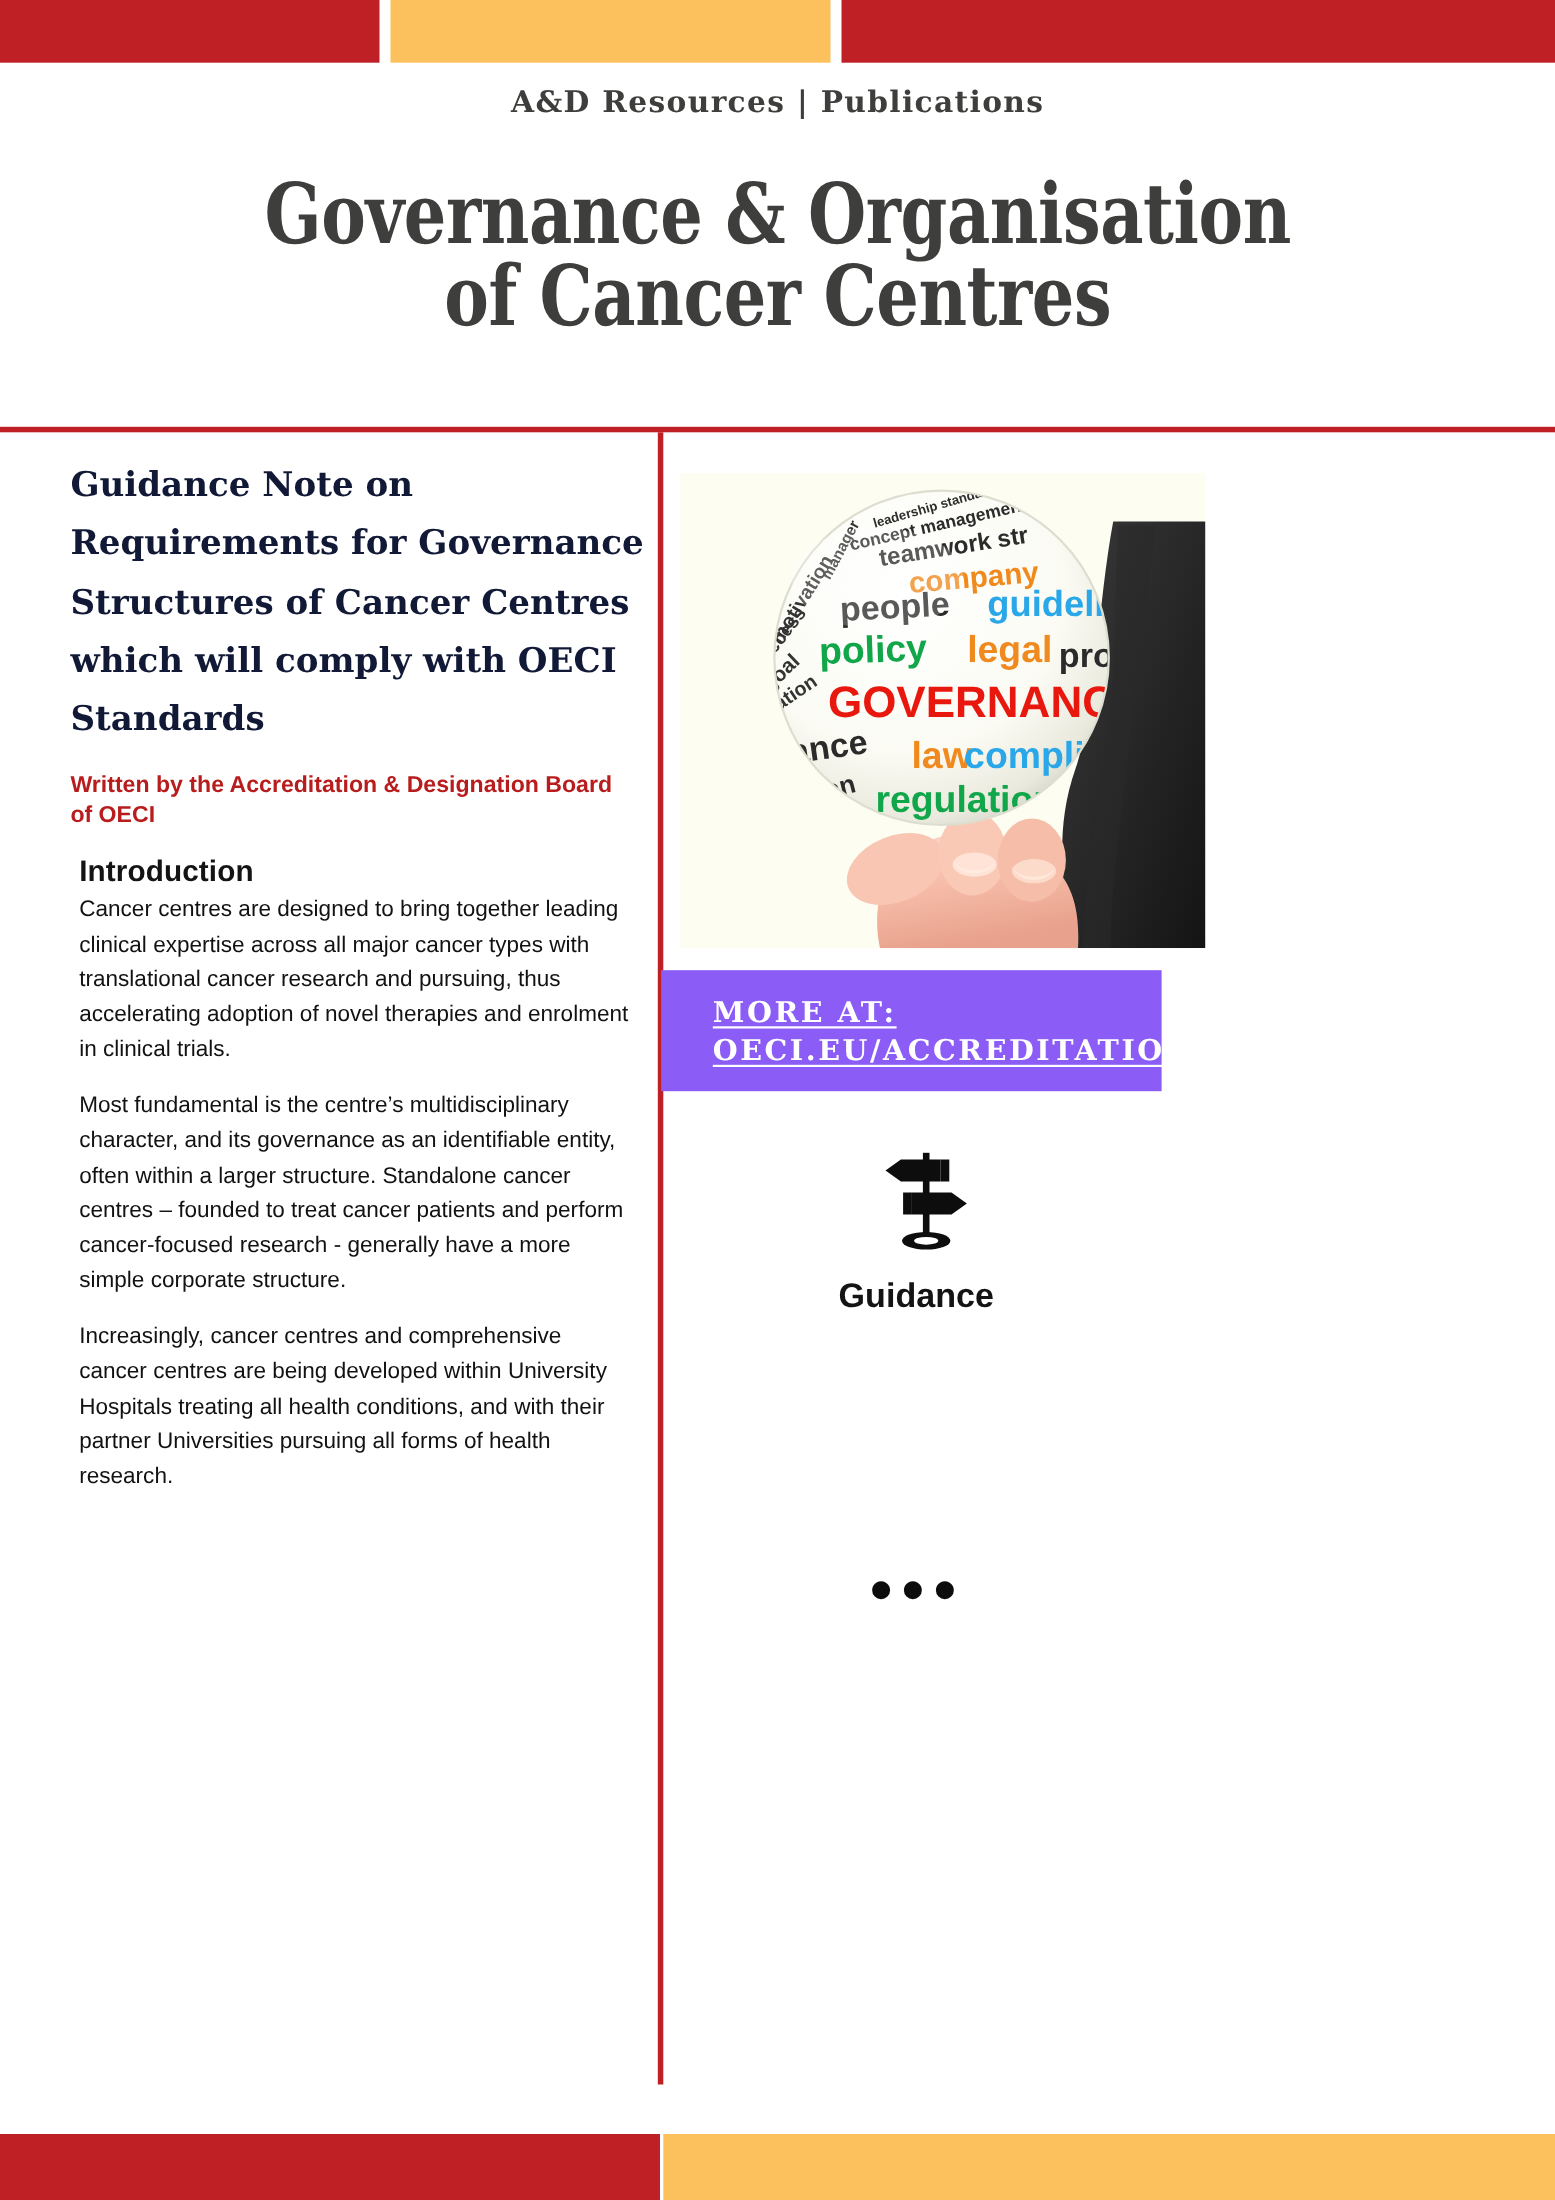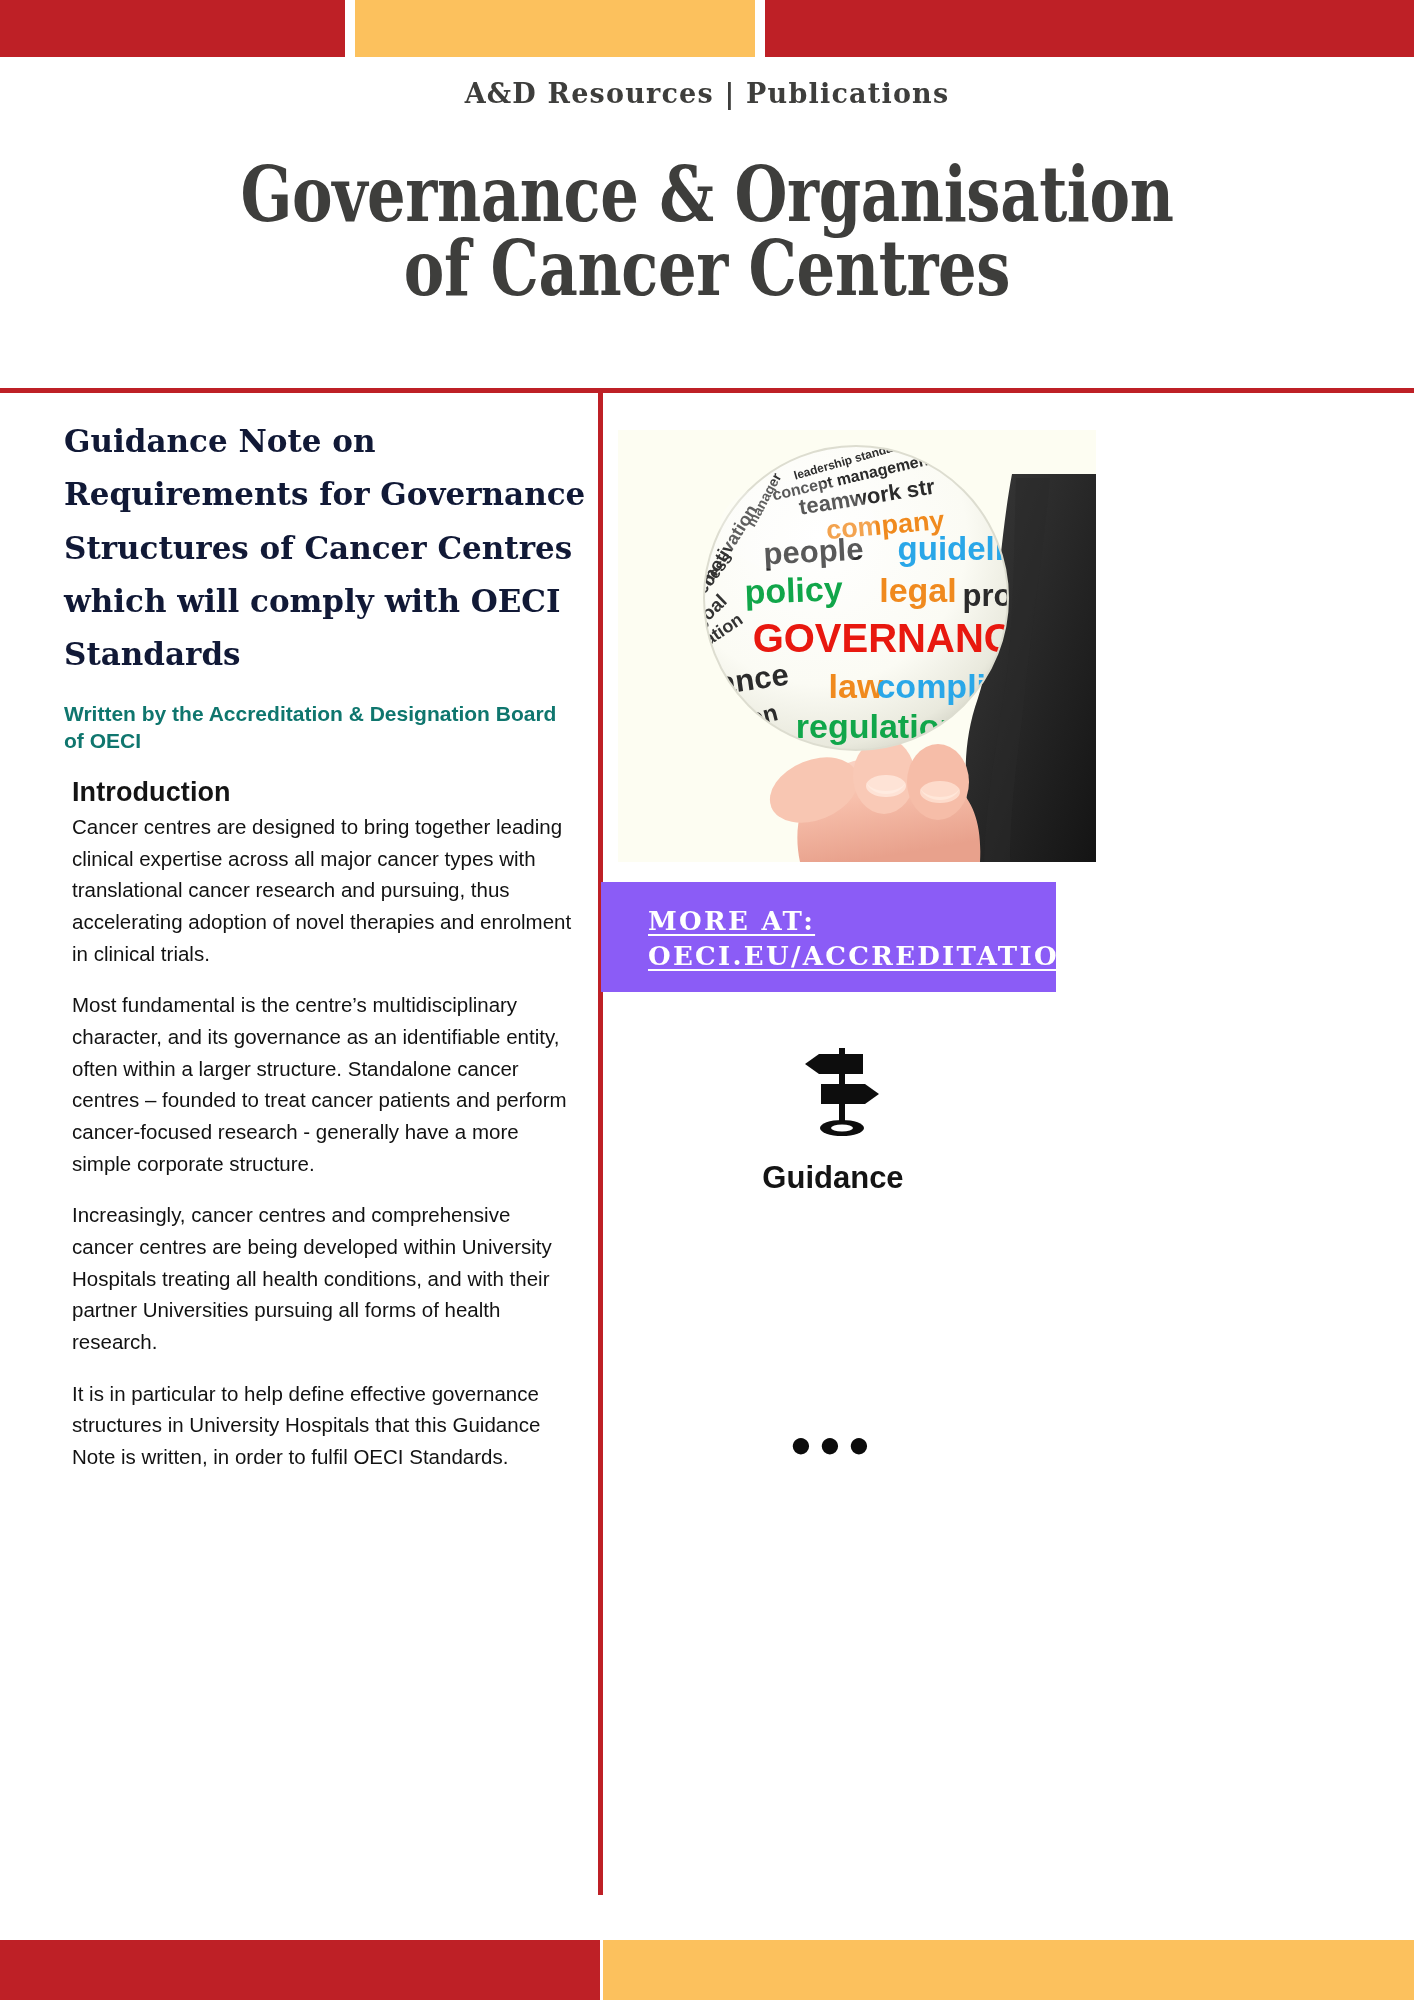--- a/index.html
+++ b/index.html
@@ -54,21 +54,21 @@
     line-height:1.72;
     color:#111936;
     margin:0;
   }
   .byline{
     margin:18px 0 0 0;
     font-family:"Liberation Sans", sans-serif;
     font-weight:700;
     font-size:21px;
     line-height:1.32;
-    color:#0f766e;
+    color:#b91c1c;
     width:500px;
   }
   .sec-head{
     margin:22px 0 3px 8px;
     font-family:"Liberation Sans", sans-serif;
     font-weight:700;
     font-size:27px;
     color:#141414;
     letter-spacing:.1px;
   }
@@ -157,21 +157,20 @@
   <div class="hrule"></div>
   <div class="vrule"></div>
 
   <div class="leftcol">
     <p class="subtitle">Guidance Note on Requirements for Governance Structures of Cancer Centres which will comply with OECI Standards</p>
     <p class="byline">Written by the Accreditation &amp; Designation Board of OECI</p>
     <h2 class="sec-head">Introduction</h2>
     <p class="body-p">Cancer centres are designed to bring together leading clinical expertise across all major cancer types with translational cancer research and pursuing, thus accelerating adoption of novel therapies and enrolment in clinical trials.</p>
     <p class="body-p">Most fundamental is the centre’s multidisciplinary character, and its governance as an identifiable entity, often within a larger structure.  Standalone cancer centres – founded to treat cancer patients and perform cancer-focused research - generally have a more simple corporate structure.</p>
     <p class="body-p">Increasingly, cancer centres and comprehensive cancer centres are being developed within University Hospitals treating all health conditions, and with their partner Universities pursuing all forms of health research.</p>
-    <p class="body-p">It is in particular to help define effective governance structures in University Hospitals that this Guidance Note is written, in order to fulfil OECI Standards.</p>
   </div>
 
   <div class="photo">
     <svg viewBox="0 0 478 432" xmlns="http://www.w3.org/2000/svg" aria-hidden="true">
       <defs>
         <radialGradient id="sphereShade" cx="38%" cy="30%" r="78%">
           <stop offset="0%" stop-color="#ffffff"></stop>
           <stop offset="62%" stop-color="#fbfbf4"></stop>
           <stop offset="88%" stop-color="#e9e9dd"></stop>
           <stop offset="100%" stop-color="#cfcfc2"></stop>

